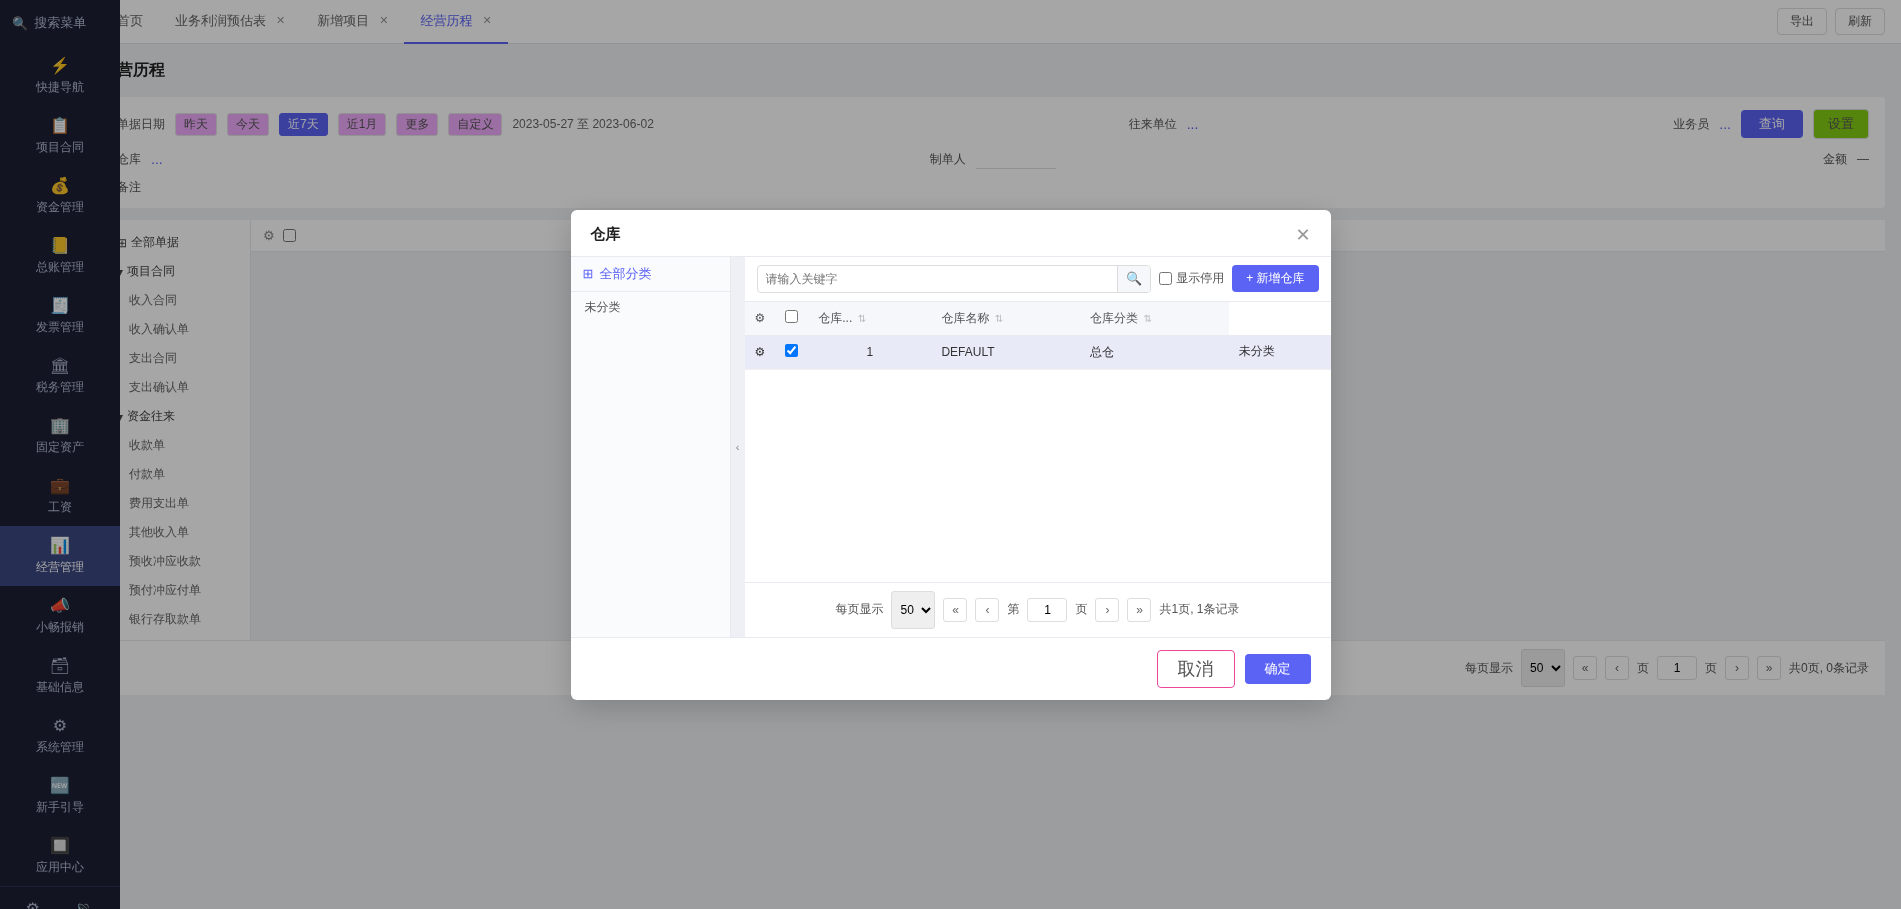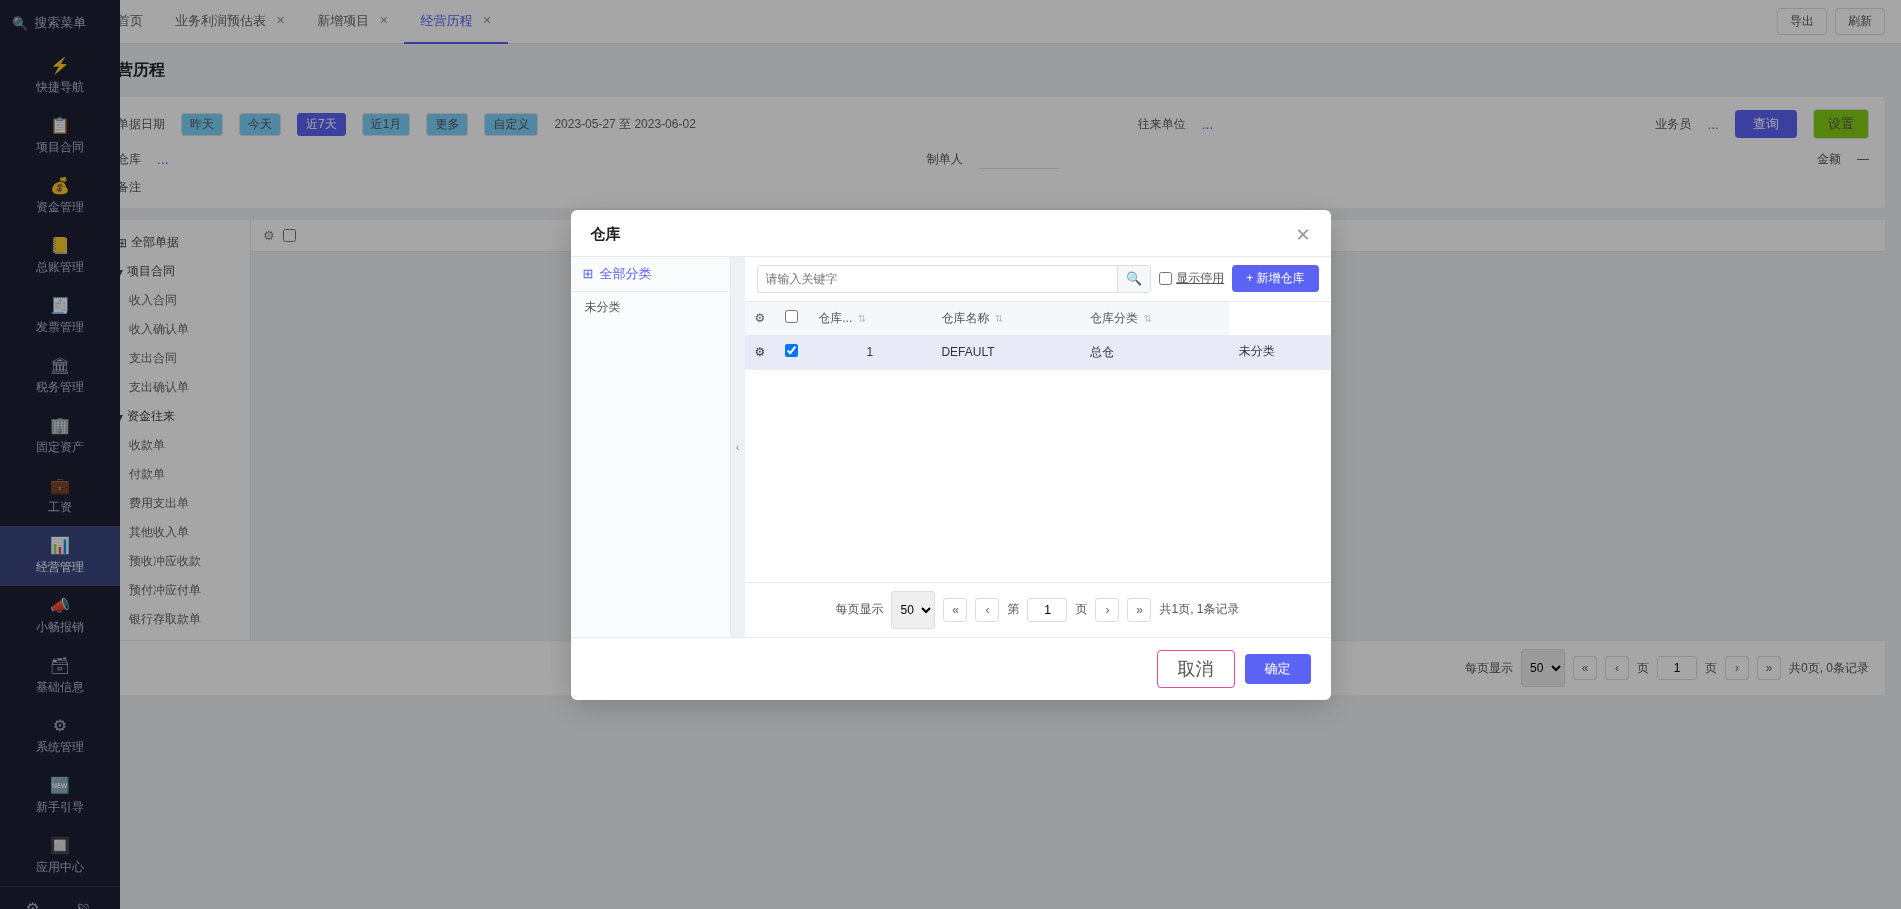--- a/index.html
+++ b/index.html
@@ -62,25 +62,25 @@
     }
     .page-title {
       font-size: 16px; font-weight: 600; color: #222; margin-bottom: 16px;
     }
 
     
     .filter-bar {
       background: #fff; padding: 12px 16px; border-radius: 4px;
       margin-bottom: 12px; display: flex; flex-direction: column; gap: 10px;
     }
-    .filter-row { display: flex; align-items: center; gap: 16px; flex-wrap: wrap; }
+    .filter-row { display: flex; align-items: center; gap: 10px; flex-wrap: wrap; }
     .filter-label { color: #555; font-size: 12px; white-space: nowrap; }
     .filter-date-btn {
       padding: 2px 8px; border-radius: 3px; cursor: pointer; font-size: 12px;
-      background: #7dd3fc; border: 1px solid #e0e0e0; color: #555;
+      background: #f0abfc; border: 1px solid #e0e0e0; color: #555;
     }
     .filter-date-btn.active { background: #5b63f5; color: #fff; border-color: #5b63f5; }
     .filter-date-range { font-size: 12px; color: #666; }
     .filter-dots { color: #5b63f5; cursor: pointer; font-size: 14px; }
     .filter-btn-query {
       padding: 5px 18px; background: #5b63f5; color: #fff; border: none;
       border-radius: 4px; cursor: pointer; font-size: 13px; font-family: Liberation Serif, serif;
     }
     .filter-btn-setting {
       padding: 5px 14px; background: #84cc16; color: #555; border: 1px solid #ddd;
@@ -164,21 +164,21 @@
       border-radius: 4px; overflow: hidden; height: 28px;
     }
     .modal-search input {
       flex: 1; border: none; outline: none; padding: 0 8px; font-size: 12px;
     }
     .modal-search .search-btn {
       padding: 0 8px; background: #f5f7fa; border-left: 1px solid #ddd;
       cursor: pointer; color: #888; height: 100%; display: flex; align-items: center;
     }
     .modal-show-disabled {
-      display: flex; align-items: center; gap: 4px; font-size: 12px; color: #555; text-decoration: underline;
+      display: flex; align-items: center; gap: 4px; font-size: 12px; color: #555;
     }
     .modal-show-disabled input[type=checkbox] { cursor: pointer; }
     .btn-add-warehouse {
       padding: 5px 14px; background: #5b63f5; color: #fff; border: none;
       border-radius: 4px; cursor: pointer; font-size: 12px; white-space: nowrap;
     }
 
     .modal-table-wrap { flex: 1; overflow-y: auto; }
     .modal-table { width: 100%; border-collapse: collapse; font-size: 12px; }
     .modal-table th {

